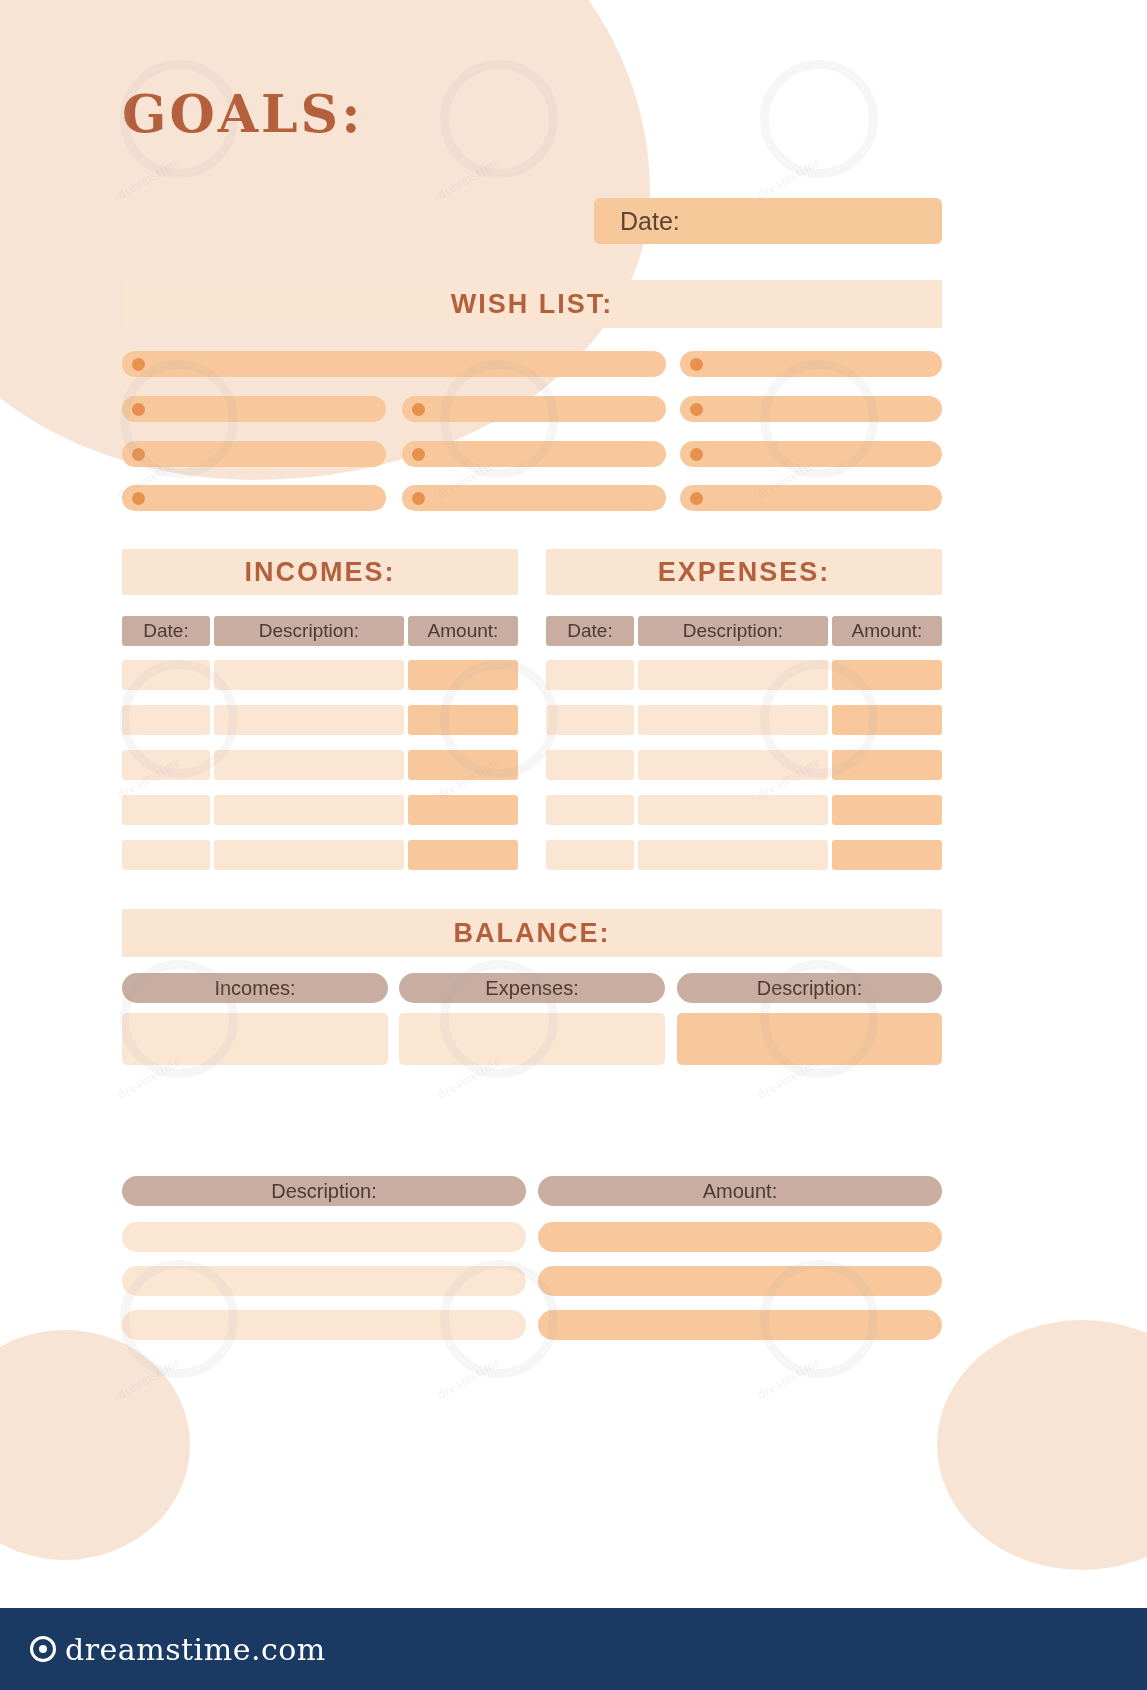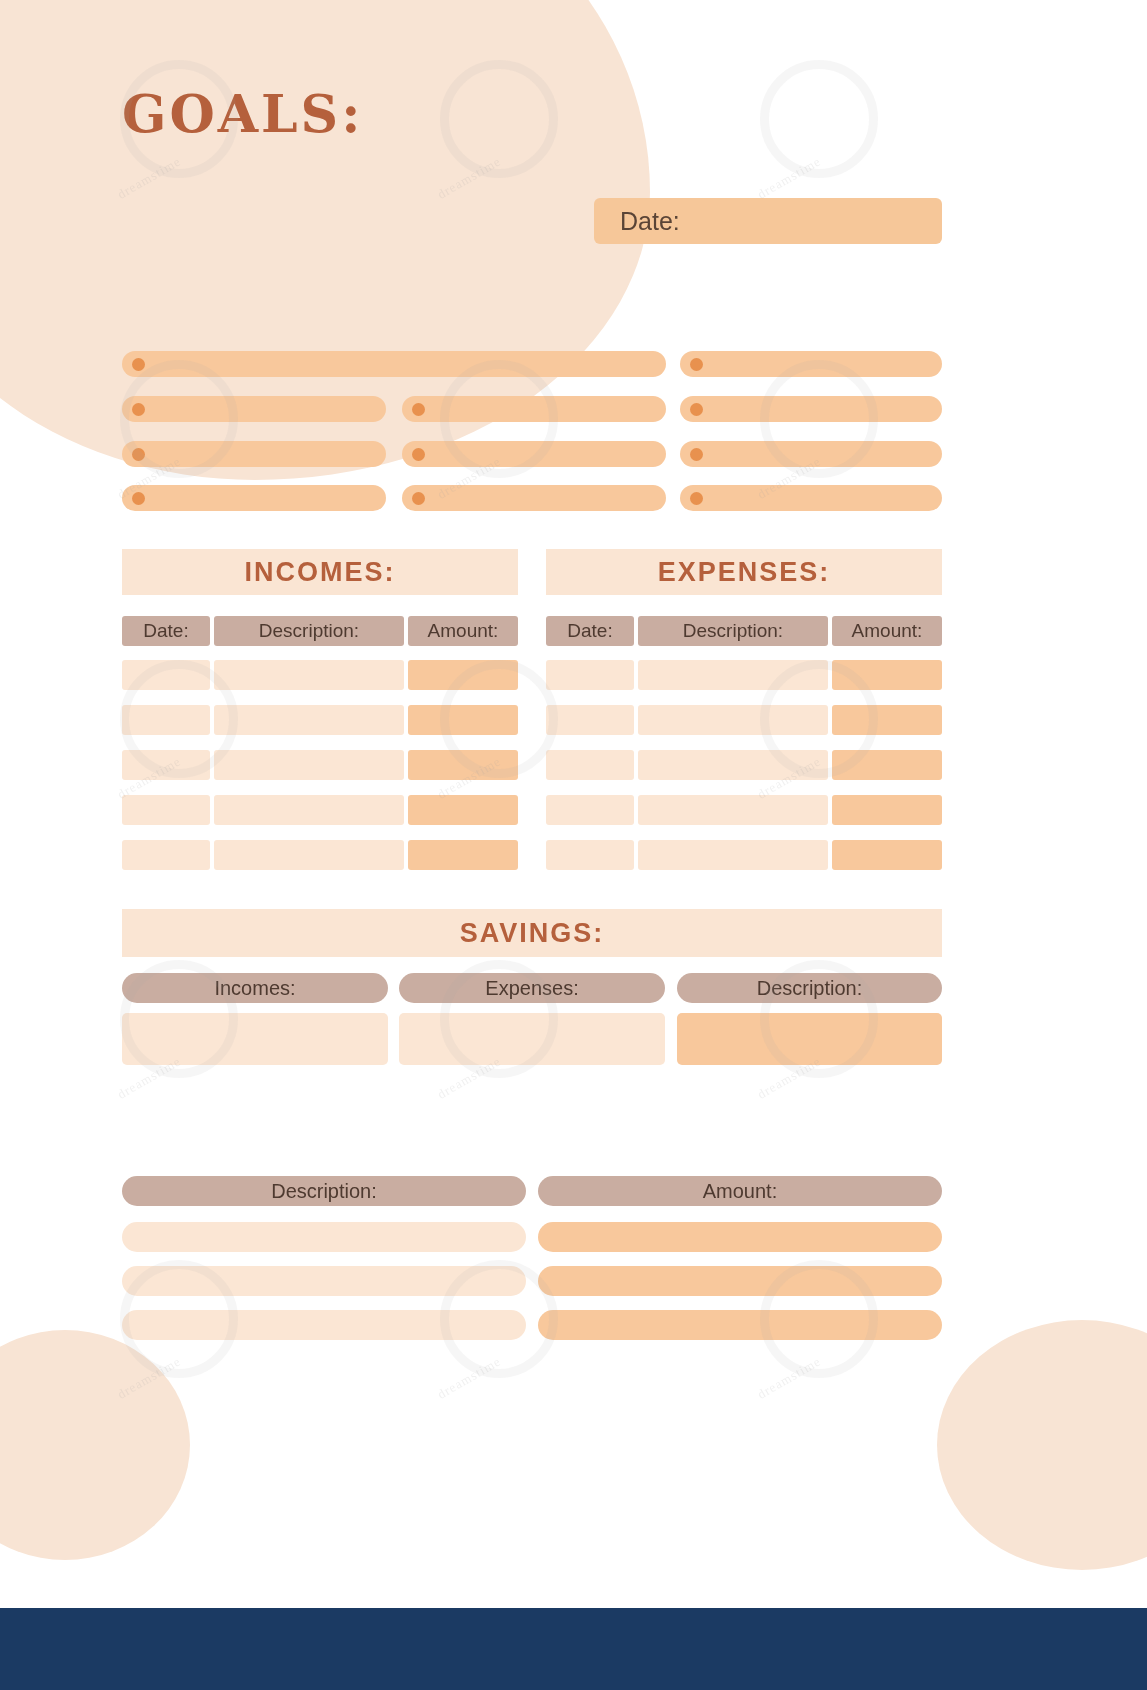--- a/index.html
+++ b/index.html
@@ -206,20 +206,21 @@
 <div class="blob-br"></div>
 
 <div class="page">
 
   <div class="title">GOALS:</div>
 
   <div class="date-field">
     <span>Date:</span>
   </div>
 
+  <div class="bar band-title wish-title">WISH LIST:</div>
 
   <div id="wish-rows">
       <div class="wish-row" style="left: 122px; top: 351px; width: 544px;">
         <span class="dot"></span>
       </div>
       <div class="wish-row" style="left: 680px; top: 351px; width: 262px;">
         <span class="dot"></span>
       </div>
       <div class="wish-row" style="left: 122px; top: 396px; width: 264px;">
         <span class="dot"></span>
@@ -285,21 +286,21 @@
       <div class="cell light" style="left: 638px; top: 750px; width: 190px;"></div>
       <div class="cell amount" style="left: 832px; top: 750px; width: 110px;"></div>
       <div class="cell light" style="left: 546px; top: 795px; width: 88px;"></div>
       <div class="cell light" style="left: 638px; top: 795px; width: 190px;"></div>
       <div class="cell amount" style="left: 832px; top: 795px; width: 110px;"></div>
       <div class="cell light" style="left: 546px; top: 840px; width: 88px;"></div>
       <div class="cell light" style="left: 638px; top: 840px; width: 190px;"></div>
       <div class="cell amount" style="left: 832px; top: 840px; width: 110px;"></div>
     </div>
 
-  <div class="bar band-title bal-title">SAVINGS:</div>
+  <div class="bar band-title bal-title">BALANCE:</div>
   <div id="balance-area">
       <div class="bal-head" style="left: 122px; top: 973px; width: 266px;">Incomes:</div>
       <div class="bal-box light" style="left: 122px; top: 1013px; width: 266px;"></div>
       <div class="bal-head" style="left: 399px; top: 973px; width: 266px;">Expenses:</div>
       <div class="bal-box light" style="left: 399px; top: 1013px; width: 266px;"></div>
       <div class="bal-head" style="left: 677px; top: 973px; width: 265px;">Description:</div>
       <div class="bal-box accent" style="left: 677px; top: 1013px; width: 265px;"></div>
     </div>
 
   <div id="savings-area">
@@ -342,13 +343,17 @@
     <div class="wm" style="left: 754px; top: 1070px;">dreamstime</div>
     <div class="wm-ring" style="left: 120px; top: 1260px;"></div>
     <div class="wm" style="left: 114px; top: 1370px;">dreamstime</div>
     <div class="wm-ring" style="left: 440px; top: 1260px;"></div>
     <div class="wm" style="left: 434px; top: 1370px;">dreamstime</div>
     <div class="wm-ring" style="left: 760px; top: 1260px;"></div>
     <div class="wm" style="left: 754px; top: 1370px;">dreamstime</div>
   </div>
 
 <div class="footer">
+  <div class="footer-brand">
+    <span class="footer-mark"></span>
+    <span>dreamstime.com</span>
+  </div>
 </div>
 
 </body></html>

